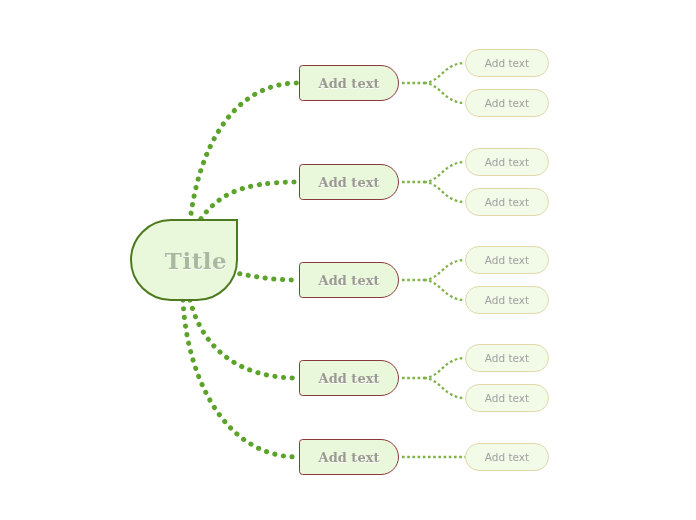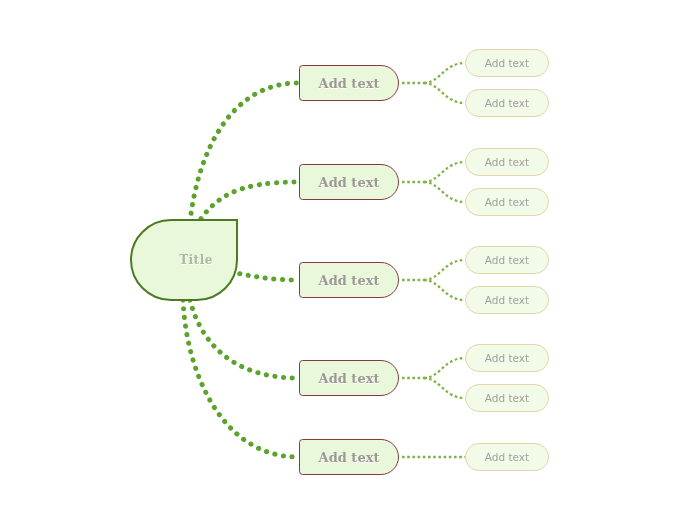--- a/index.html
+++ b/index.html
@@ -40,21 +40,21 @@
     border: 2.5px solid #4d7a1e;
     border-radius: 46px 0 46px 46px;
     box-sizing: border-box;
     display: flex;
     align-items: center;
     justify-content: center;
   }
   .central-label {
     font-family: "DejaVu Serif", "Liberation Serif", serif;
     font-weight: bold;
-    font-size: 12px;
+    font-size: 23px;
     color: #a9b9a0;
     letter-spacing: 0.5px;
     text-shadow: 0.5px 0.5px 0 #ffffff;
     margin-left: 24px;
   }
 
   
   .branch-node {
     position: absolute;
     width: 100px;

